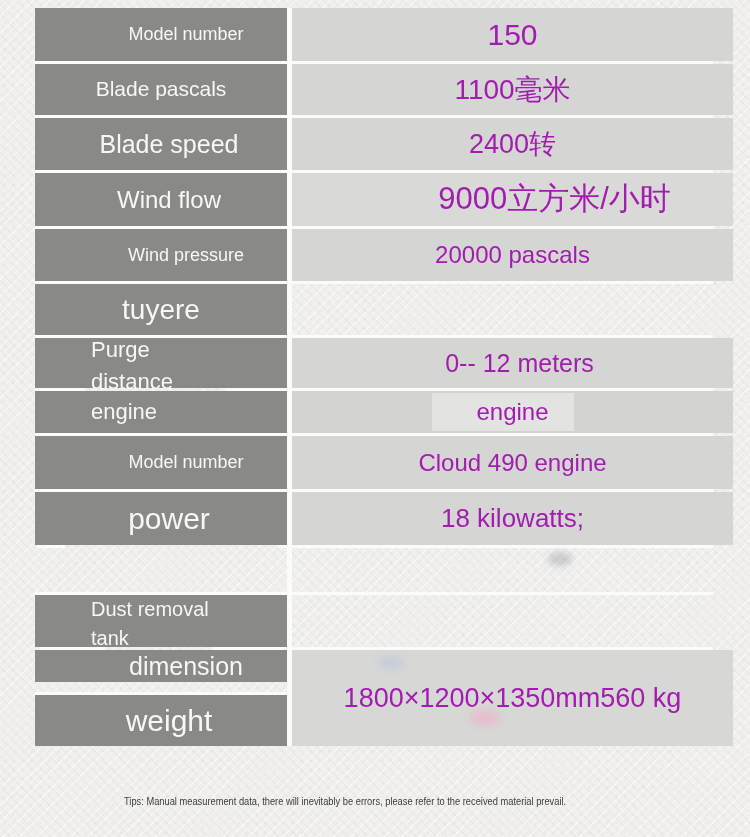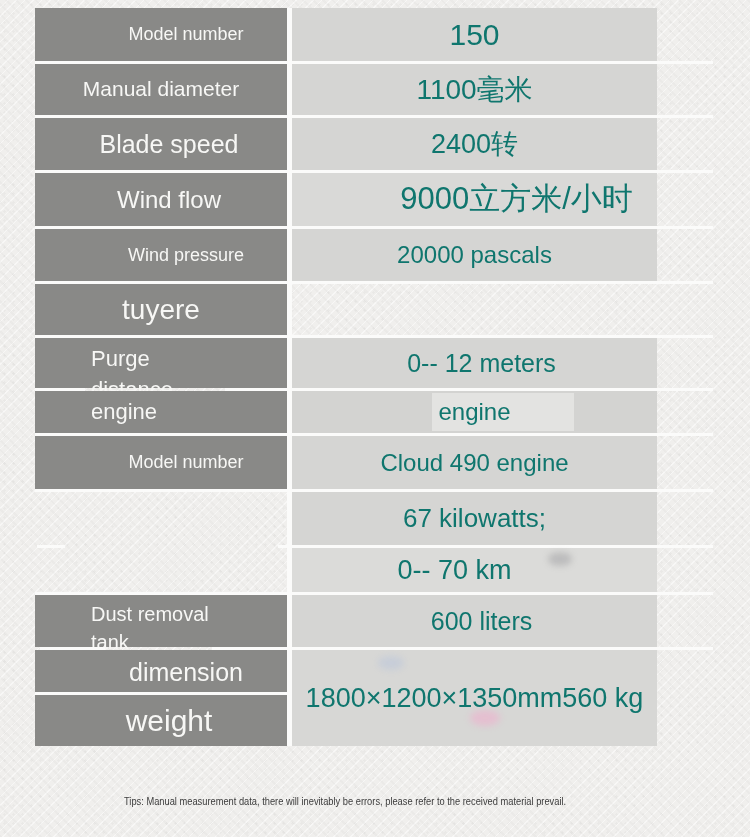--- a/index.html
+++ b/index.html
@@ -10,41 +10,41 @@
       repeating-linear-gradient(45deg, rgba(0,0,0,0.018) 0 2px, rgba(0,0,0,0) 2px 7px),
       repeating-linear-gradient(-45deg, rgba(255,255,255,0.5) 0 1px, rgba(255,255,255,0) 1px 6px),
       radial-gradient(rgba(0,0,0,0.025) 1px, rgba(0,0,0,0) 1.4px);
     background-size:auto,auto,9px 9px;
     font-family:"Liberation Sans","DejaVu Sans",sans-serif;
   }
   .spec-table{position:absolute;left:35px;top:8px;width:678px;height:738px;}
   .cell{position:absolute;display:flex;align-items:center;justify-content:center;z-index:1;}
   .cell span{position:relative;z-index:3;line-height:1.05;}
   .lcell{left:0;width:252px;background:#898987;color:#f7f7f5;box-sizing:border-box;}
-  .vcell{left:257px;width:365px;background:#d5d5d3;color:#0f766e;box-sizing:border-box;}
+  .vcell{left:257px;width:441px;background:#d5d5d3;color:#a21caf;box-sizing:border-box;}
   
   .r1{top:0;height:53px}.r2{top:56px;height:51px}.r3{top:110px;height:52px}
   .r4{top:165px;height:53px}.r5{top:221px;height:52px}.r6{top:276px;height:51px}
   .r7{top:330px;height:50px}.r8{top:383px;height:42px}.r9{top:428px;height:53px}
   .r10{top:484px;height:53px}.r11{top:540px;height:44px}.r12{top:587px;height:52px}
-  .r13{top:642px;height:44px}.r14{top:687px;height:51px}.rm{top:642px;height:96px}
+  .r13{top:642px;height:32px}.r14{top:687px;height:51px}.rm{top:642px;height:96px}
   
   .sz18{font-size:18px}.sz20{font-size:20px}.sz21{font-size:21px}.sz22{font-size:22px}
   .sz24{font-size:24px}.sz25{font-size:25px}.sz26{font-size:26px}.sz27{font-size:27px}
   .sz28{font-size:28px}.sz29{font-size:24px}.sz30{font-size:30px}.sz31{font-size:31px}
   
   .shr{padding-left:50px}           
   .shr-s{padding-left:16px}         
   .shr-m{padding-left:64px}         
   .shr-v{padding-left:84px}         
   .shr-sv{padding-left:14px}        
   .shl{}          
   .shl-m{padding-right:40px}
   .left{justify-content:flex-start;padding-left:56px;text-align:left;}
-  .vtop{align-items:flex-start;padding-top:5px;overflow:visible;}
+  .vtop{align-items:center;padding-top:5px;overflow:visible;}
   .wrap110 span{display:block;width:112px;line-height:1.42;}
   .wrap150 span{display:block;width:152px;line-height:1.42;}
   
   .hdiv{position:absolute;height:3px;background:#fbfbfa;z-index:2;}
   .vgap{position:absolute;left:252px;top:0;width:5px;height:738px;background:#fbfbfa;z-index:2;}
   
   .patch{position:absolute;left:140px;top:2px;width:142px;height:38px;background:#e3e3e1;z-index:1;}
   .v-light1{background:#d9d9d7}.v-light2{background:#d3d3d1}.v-light3{background:#dbdbd9}.v-merged{background:#d7d7d5}
   
   .smudge{position:absolute;z-index:4;border-radius:50%;filter:blur(3px);}
@@ -58,21 +58,21 @@
 </style>
 </head>
 <body>
 
 <div class="spec-table">
 
   <div class="cell lcell r1 sz18 shr">
       <span>Model number</span>
     </div>
   <div class="cell lcell r2 sz21">
-      <span>Manual diameter</span>
+      <span>Blade pascals</span>
     </div>
   <div class="cell lcell r3 sz25 shr-s">
       <span>Blade speed</span>
     </div>
   <div class="cell lcell r4 sz29 shr-s">
       <span>Wind flow</span>
     </div>
   <div class="cell lcell r5 sz18 shr">
       <span>Wind pressure</span>
     </div>
@@ -80,20 +80,23 @@
       <span>tuyere</span>
     </div>
   <div class="cell lcell r7 sz22 left vtop wrap110">
       <span>Purge distance</span>
     </div>
   <div class="cell lcell r8 sz22 left">
       <span>engine</span>
     </div>
   <div class="cell lcell r9 sz18 shr">
       <span>Model number</span>
+    </div>
+  <div class="cell lcell r10 sz30 shr-s">
+      <span>power</span>
     </div>
   <div class="cell lcell r12 sz20 left vtop wrap150">
       <span>Dust removal tank</span>
     </div>
   <div class="cell lcell r13 sz25 shr">
       <span>dimension</span>
     </div>
   <div class="cell lcell r14 sz30 shr-s">
       <span>weight</span>
     </div>
@@ -117,27 +120,21 @@
       <span>0-- 12 meters</span>
     </div>
   <div class="cell vcell r8 sz29 v-light2">
       <i class="patch"></i>
       <span>engine</span>
     </div>
   <div class="cell vcell r9 sz29">
       <span>Cloud 490 engine</span>
     </div>
   <div class="cell vcell r10 sz26">
-      <span>67 kilowatts;</span>
-    </div>
-  <div class="cell vcell r11 sz27 shl-m v-light3">
-      <span>0-- 70 km</span>
-    </div>
-  <div class="cell vcell r12 sz25 shr-sv">
-      <span>600 liters</span>
+      <span>18 kilowatts;</span>
     </div>
   <div class="cell vcell rm sz27 v-merged">
       <span>1800×1200×1350mm560 kg</span>
     </div>
 
   <div class="vgap"></div>
 
   <div class="hdiv" style="top:53px;left:0;width:678px"></div>
   <div class="hdiv" style="top:107px;left:0;width:678px"></div>
   <div class="hdiv" style="top:162px;left:0;width:678px"></div>

